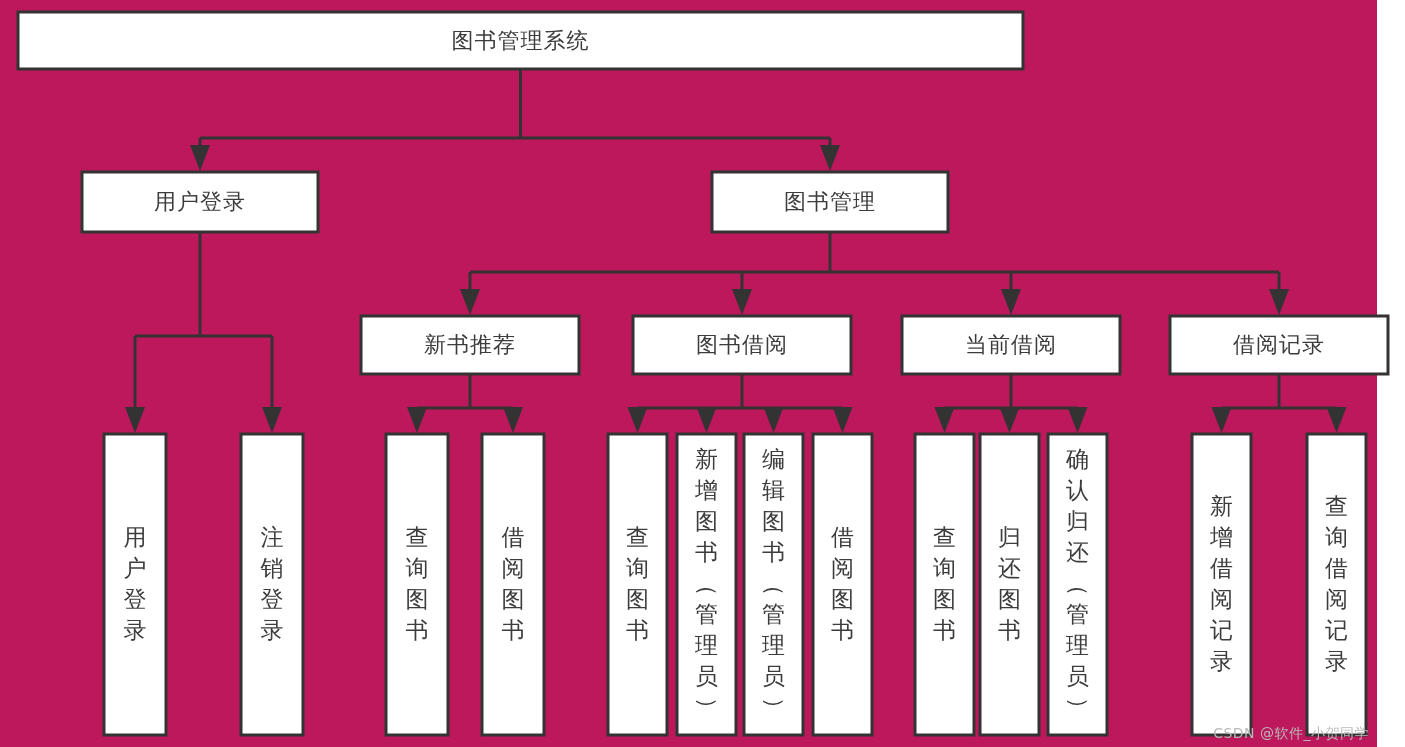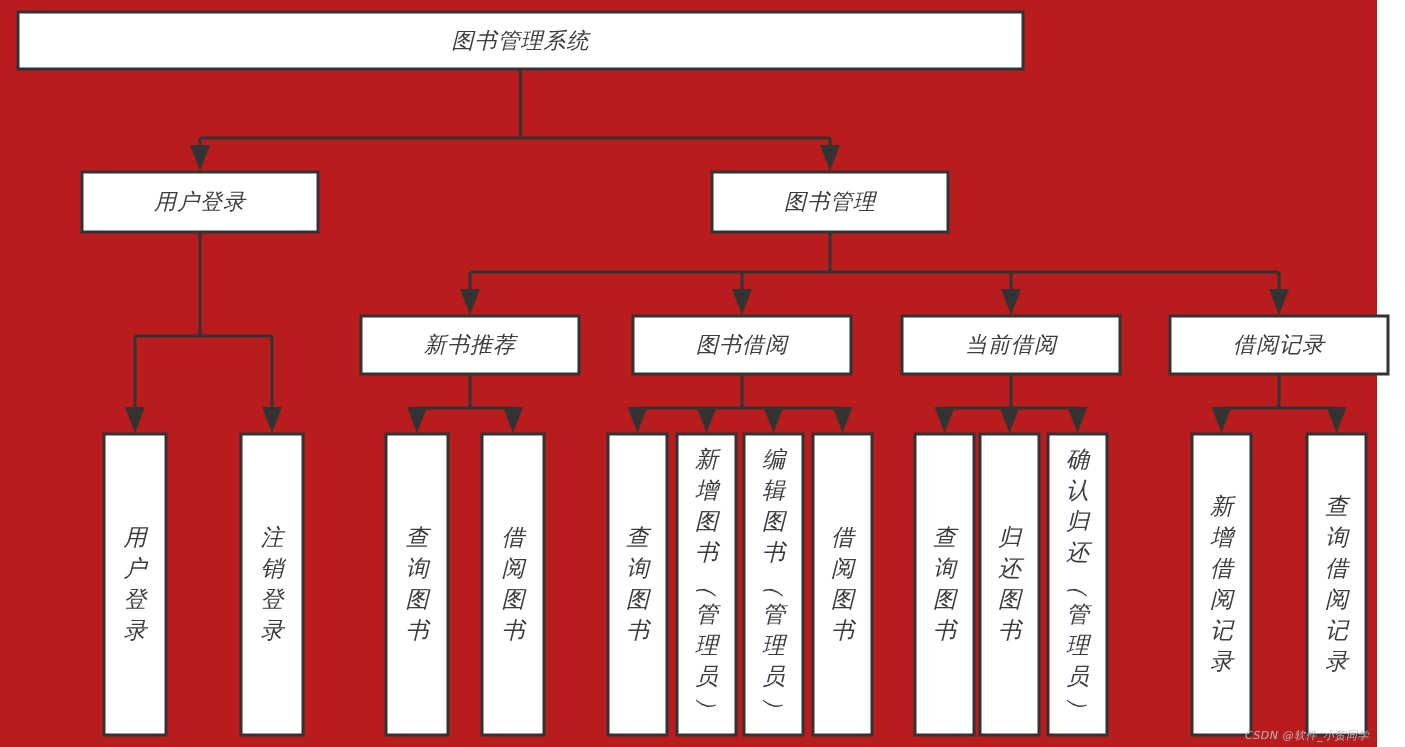--- a/index.html
+++ b/index.html
@@ -11,22 +11,21 @@
   body {
     width: 1405px;
     height: 747px;
     overflow: hidden;
     font-family: "DejaVu Sans", "Liberation Sans", sans-serif;
   }
   #diagram-root {
     position: relative;
     width: 1377px;
     height: 747px;
-    background: #b91c1c;
-    font-style: italic;
+    background: #be185d;
   }
   svg.diagram-canvas {
     position: absolute;
     left: 0;
     top: 0;
     width: 1405px;
     height: 747px;
     display: block;
   }
   .node-box {
@@ -57,21 +56,21 @@
     font-size: 23px;
     fill: #3c3c3c;
     text-anchor: middle;
     dominant-baseline: middle;
   }
   .watermark-text {
     position: absolute;
     right: 8px;
     bottom: 4px;
     font-family: "DejaVu Sans", "Liberation Sans", sans-serif;
-    font-size: 11px;
+    font-size: 14px;
     color: #b9b9b9;
     white-space: nowrap;
     letter-spacing: 0.5px;
     pointer-events: none;
   }
 </style>
 </head>
 <body>
 
 <div id="diagram-root">

